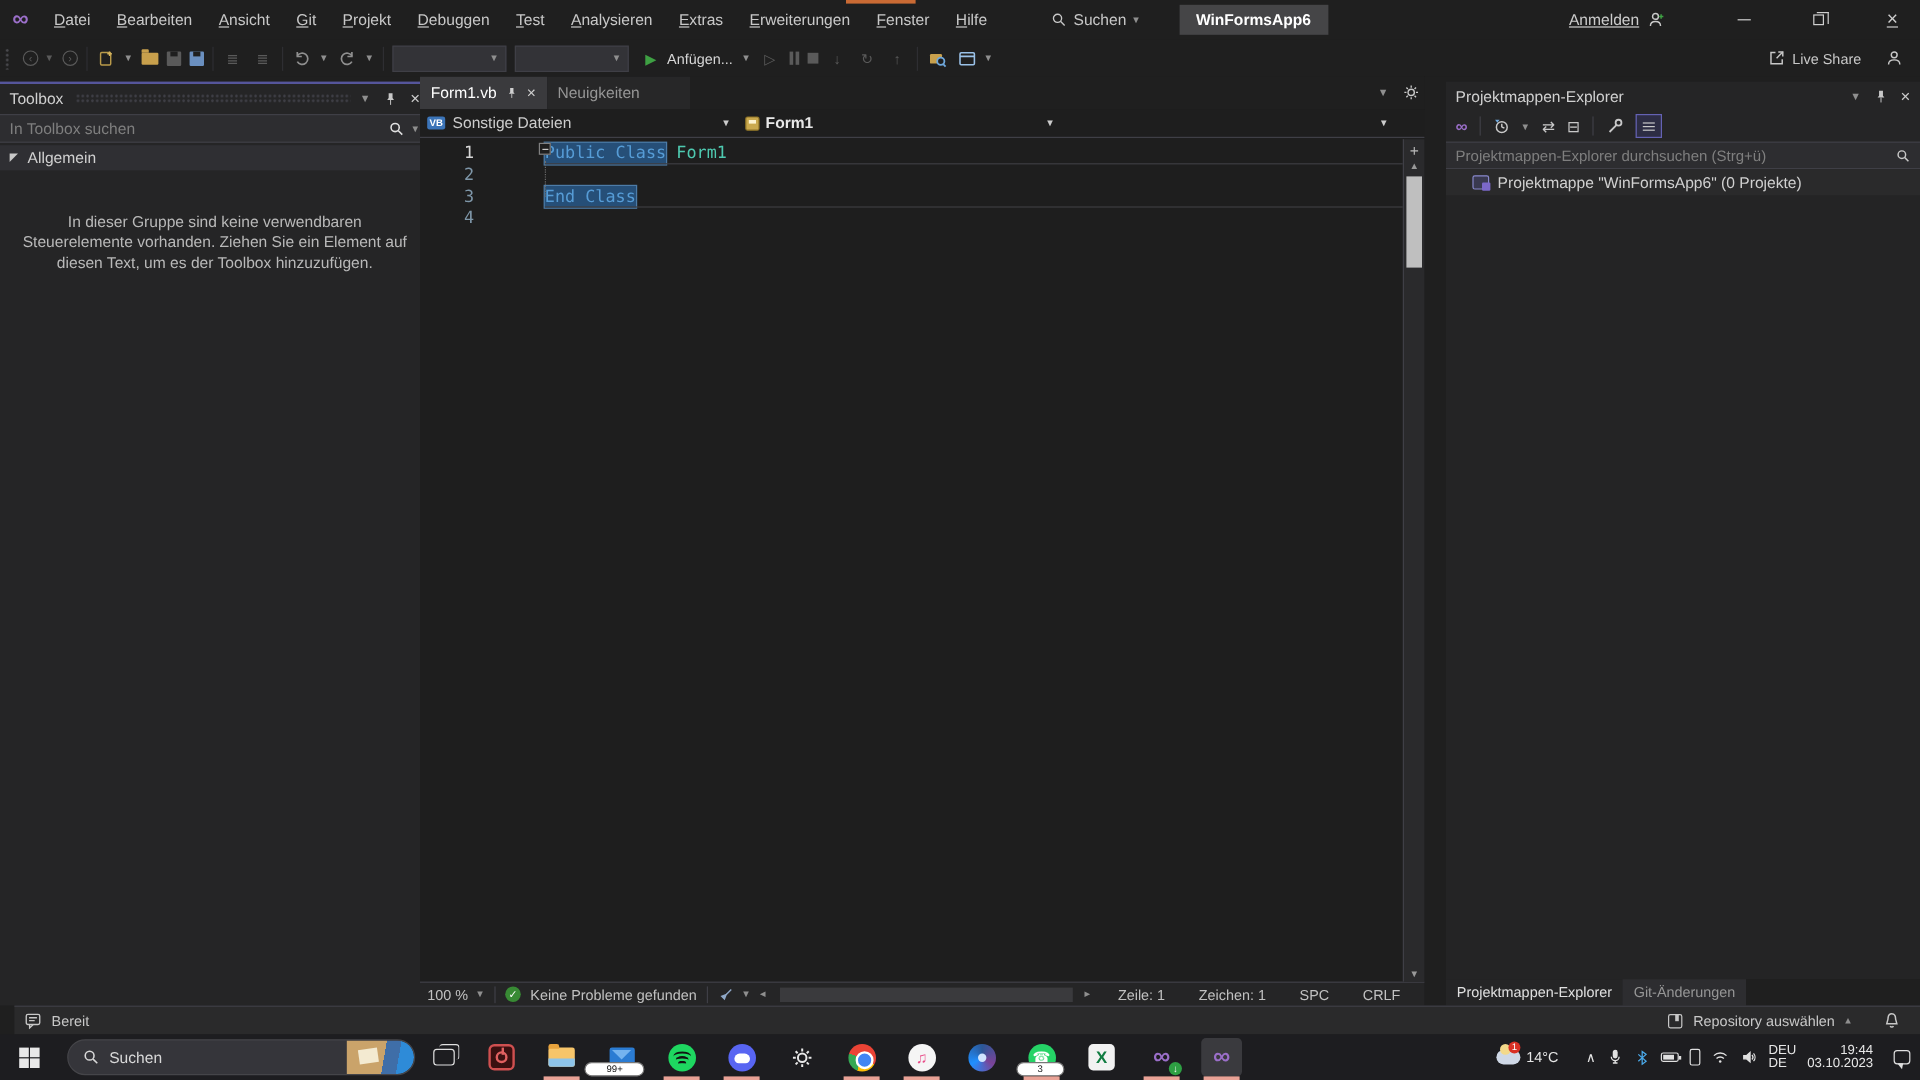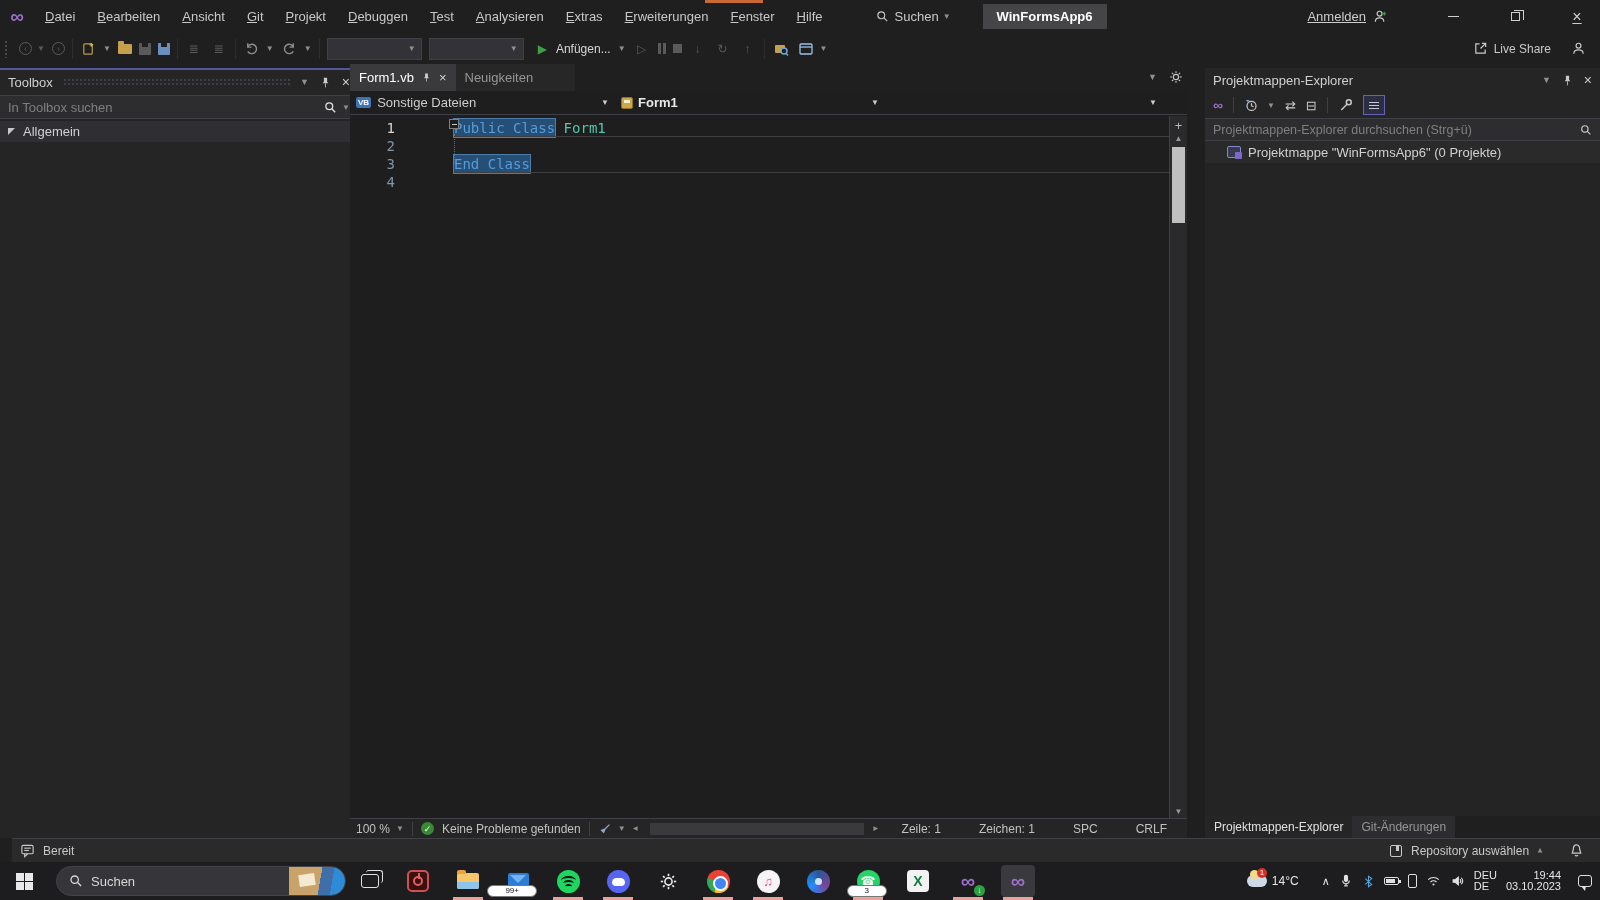--- a/index.html
+++ b/index.html
@@ -92,21 +92,21 @@
   .vguide { position:absolute; left:104px; top:19px; height:30px; border-left:1px dotted #6a6a6a; }
   .vscroll { position:absolute; right:0; top:52px; bottom:20px; width:18px; background:#2a2a2c; border-left:1px solid #3f3f46; }
   .vscroll .grip { position:absolute; top:2px; left:0; right:0; text-align:center; color:#b9b9b9; font-size:13px; }
   .vscroll .up { position:absolute; top:18px; left:0; right:0; text-align:center; color:#999; font-size:8px; }
   .vscroll .thumb { position:absolute; top:31px; left:2px; width:13px; height:76px; background:#bfbfbf; }
   .vscroll .down { position:absolute; bottom:2px; left:0; right:0; text-align:center; color:#999; font-size:8px; }
   .ebottom { height:20px; background:#252526; border-top:1px solid #3f3f46; display:flex; align-items:center; font-size:12px; color:#c1c1c1; gap:8px; padding:0 6px; }
   .ebottom .sep { width:1px; height:14px; background:#3f3f46; }
   .okcirc { width:13px; height:13px; border-radius:50%; background:#388a34; color:#fff; font-size:9px; display:inline-flex; align-items:center; justify-content:center; }
   .htrack { flex:1; height:12px; background:#3a3a3d; margin:0 2px; }
-  .ebr { display:flex; gap:10px; align-items:center; }
+  .ebr { display:flex; gap:0; align-items:center; }
   .ebr span { padding:0 14px; }
 
   
   .solution { position:absolute; left:1205px; top:4px; right:0; bottom:0; background:#252526; display:flex; flex-direction:column; }
   .sol-tools { display:flex; align-items:center; gap:10px; height:26px; padding:0 8px; color:#c8c8c8; }
   .sol-tools .sep { width:1px; height:16px; background:#3f3f46; }
   .selicon { display:inline-flex; align-items:center; justify-content:center; width:22px; height:20px; border:1px solid #6462b3; background:#2d2d44; }
   .bars i { display:block; width:10px; height:1px; background:#c8c8c8; margin:2px 0; }
   .sol-search { display:flex; align-items:center; height:23px; background:#2d2d30; border-top:1px solid #3f3f46; border-bottom:1px solid #3f3f46; padding:0 8px; font-size:12.5px; color:#7f7f7f; }
   .sol-search .ph { flex:1; }
@@ -339,20 +339,21 @@
         <svg class="ic" width="13" height="13" viewBox="0 0 16 16" fill="none" stroke="#e0e0e0" stroke-width="1.6">
             <circle cx="6.5" cy="6.5" r="4.2"></circle>
             <line x1="9.8" y1="9.8" x2="13.8" y2="13.8"></line>
           </svg>
         <span class="dd" style="margin-left:5px">▼</span>
       </div>
       <div class="grouphdr">
         <span class="tri-exp"></span>
         <span>Allgemein</span>
       </div>
+      <div class="tb-empty">In dieser Gruppe sind keine verwendbaren Steuerelemente vorhanden. Ziehen Sie ein Element auf diesen Text, um es der Toolbox hinzuzufügen.</div>
     </aside>
 
     <section class="editor">
       <div class="tabrow">
         <div class="tab active">
           <span>Form1.vb</span>
           <svg class="ic" width="11" height="11" viewBox="0 0 16 16" fill="#d0d0d0">
               <path d="M6 2 h4 v5 l1.5 2 h-7 l1.5 -2 z"></path>
               <rect x="7.5" y="9" width="1" height="5"></rect>
             </svg>

